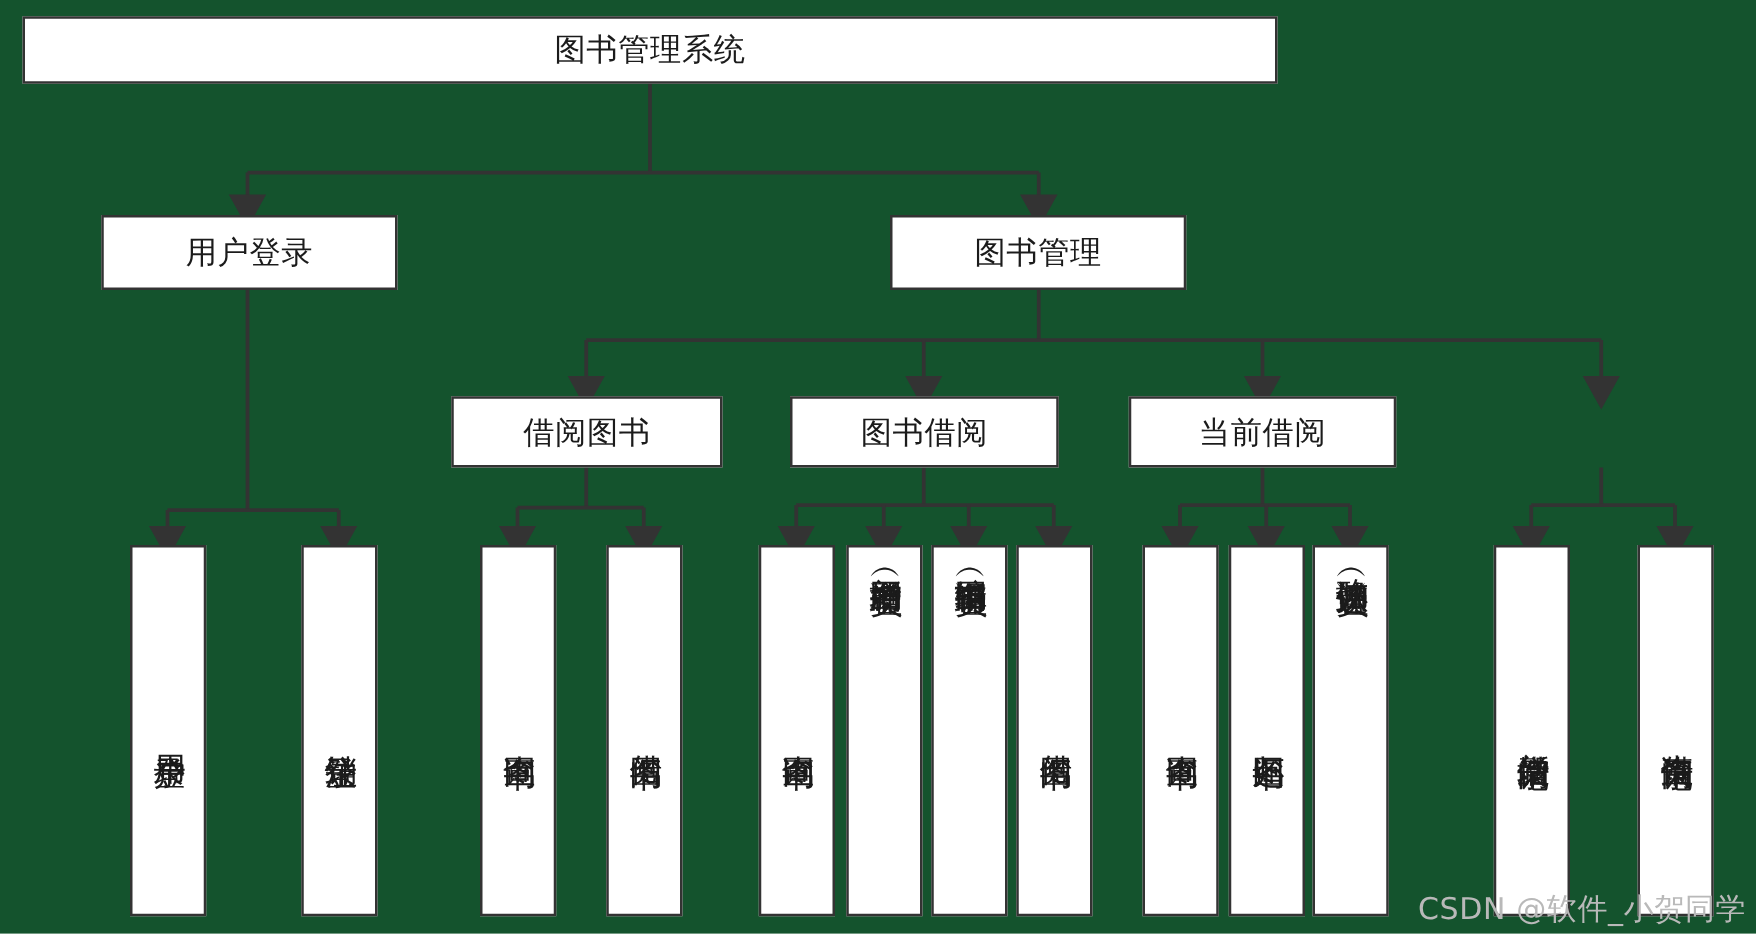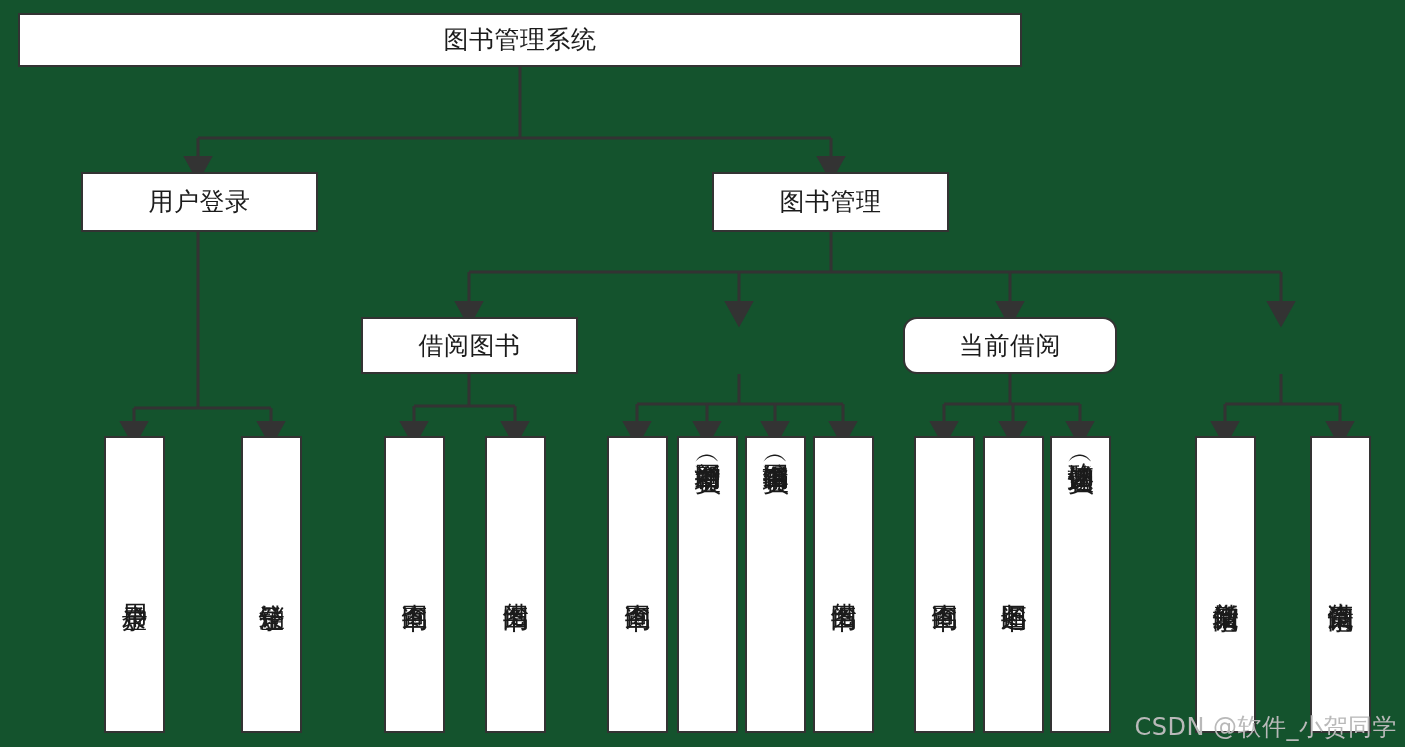--- a/index.html
+++ b/index.html
@@ -141,22 +141,25 @@
   </div>
 
   <div class="node" style="left:712px; top:172px; width:237px; height:60px;">
     <span class="node-h">图书管理</span>
   </div>
 
   <div class="node" style="left:361px; top:317px; width:217px; height:57px;">
     <span class="node-h">借阅图书</span>
   </div>
 
-
-  <div class="node" style="left:903px; top:317px; width:214px; height:57px;border-radius:14px;">
+  <div class="node" style="left:632px; top:317px; width:215px; height:57px;">
+    <span class="node-h">图书借阅</span>
+  </div>
+
+  <div class="node" style="left:903px; top:317px; width:214px; height:57px;">
     <span class="node-h">当前借阅</span>
   </div>
 
 
   <div class="node leaf center-text" style="left:104px; top:436px; width:61px; height:297px;">
     <span class="node-v">用户登录</span>
   </div>
 
   <div class="node leaf center-text" style="left:241px; top:436px; width:61px; height:297px;">
     <span class="node-v">注销登录</span>

